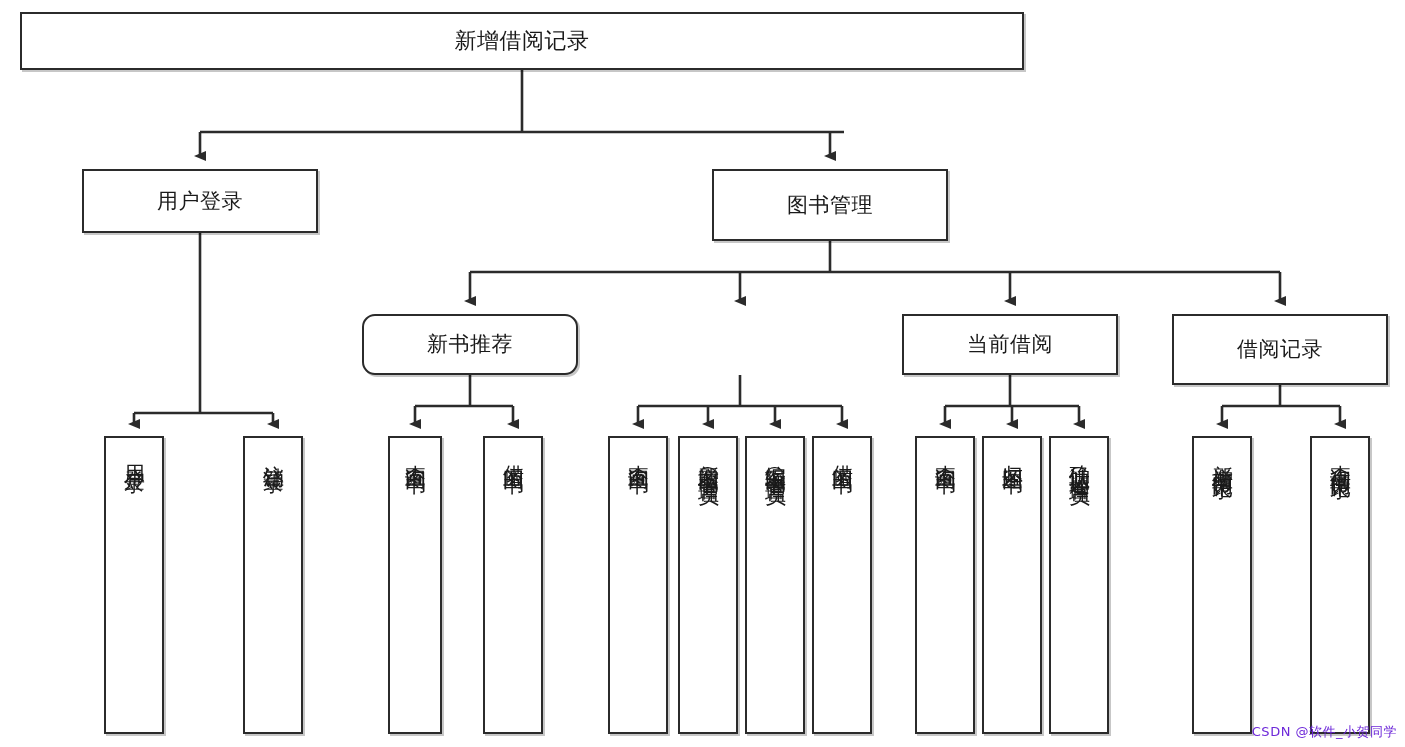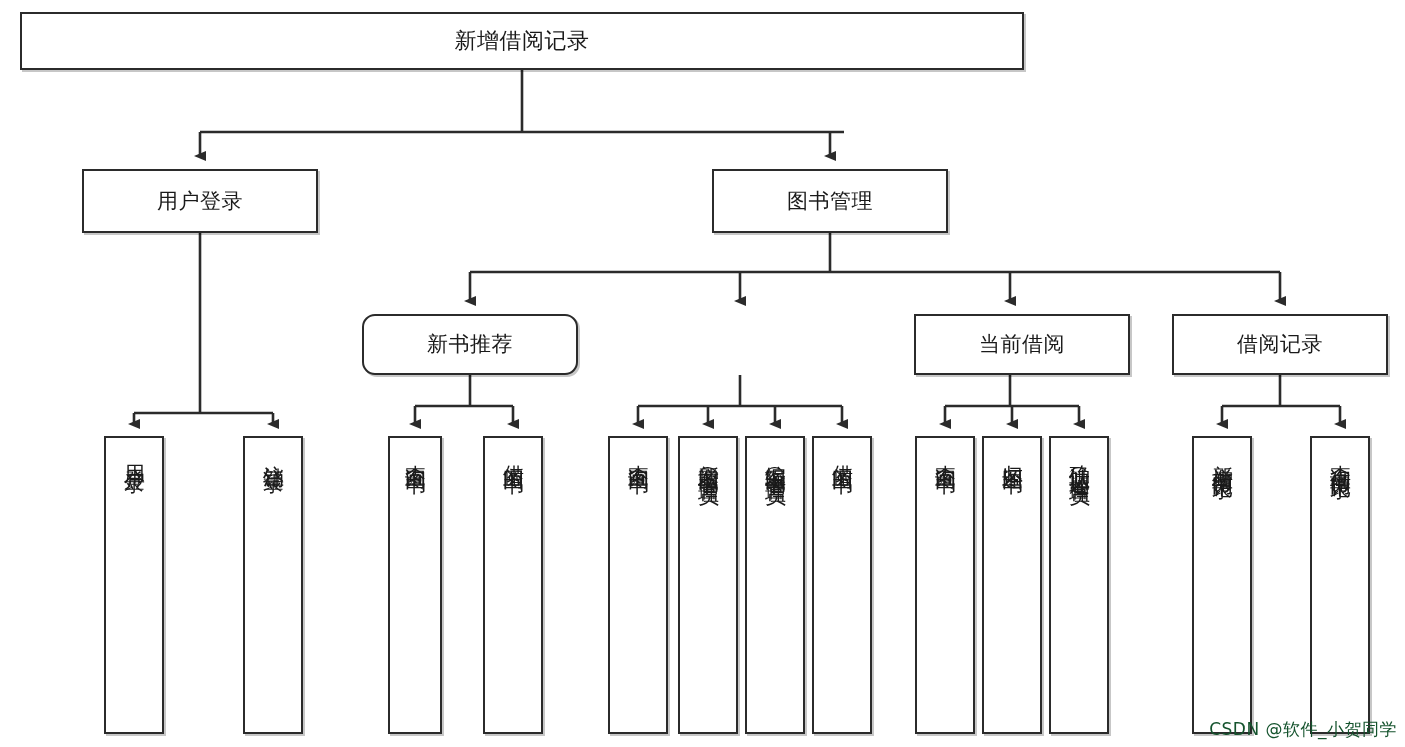--- a/index.html
+++ b/index.html
@@ -56,22 +56,22 @@
     text-orientation: upright;
     font-size: 21px;
     letter-spacing: 3px;
     line-height: 1;
     white-space: nowrap;
   }
   .watermark {
     position: absolute;
     right: 8px;
     bottom: 6px;
-    font-size: 17px;
-    color: #14532d;
+    font-size: 13px;
+    color: #6d28d9;
     letter-spacing: 0.5px;
     white-space: nowrap;
     user-select: none;
     text-align: center;
   }
 </style>
 </head>
 <body>
 
 <div id="canvas">
@@ -126,31 +126,31 @@
     </g>
   </svg>
 
   <div class="node root horiz" style="left: 20px; top: 12px; width: 1004px; height: 58px;">
     <span class="label">新增借阅记录</span>
   </div>
 
   <div class="node horiz" style="left: 82px; top: 169px; width: 236px; height: 64px;">
     <span class="label">用户登录</span>
   </div>
-  <div class="node horiz" style="left: 712px; top: 169px; width: 236px; height: 64px;">
+  <div class="node horiz" style="left: 712px; top: 169px; width: 236px; height: 72px;">
     <span class="label">图书管理</span>
   </div>
 
   <div class="node horiz" style="left: 362px; top: 314px; width: 216px; height: 61px; border-radius: 13px;">
     <span class="label">新书推荐</span>
   </div>
-  <div class="node horiz" style="left: 902px; top: 314px; width: 216px; height: 61px; margin-left: 12px;">
+  <div class="node horiz" style="left: 902px; top: 314px; width: 216px; height: 61px;">
     <span class="label">当前借阅</span>
   </div>
-  <div class="node horiz" style="left: 1172px; top: 314px; width: 216px; height: 61px;">
+  <div class="node horiz" style="left: 1172px; top: 314px; width: 216px; height: 71px;">
     <span class="label">借阅记录</span>
   </div>
 
   <div class="node vert" style="left: 104px; top: 436px; width: 60px; height: 298px;">
     <span class="label">用户登录</span>
   </div>
   <div class="node vert" style="left: 243px; top: 436px; width: 60px; height: 298px;">
     <span class="label">注销登录</span>
   </div>
 

